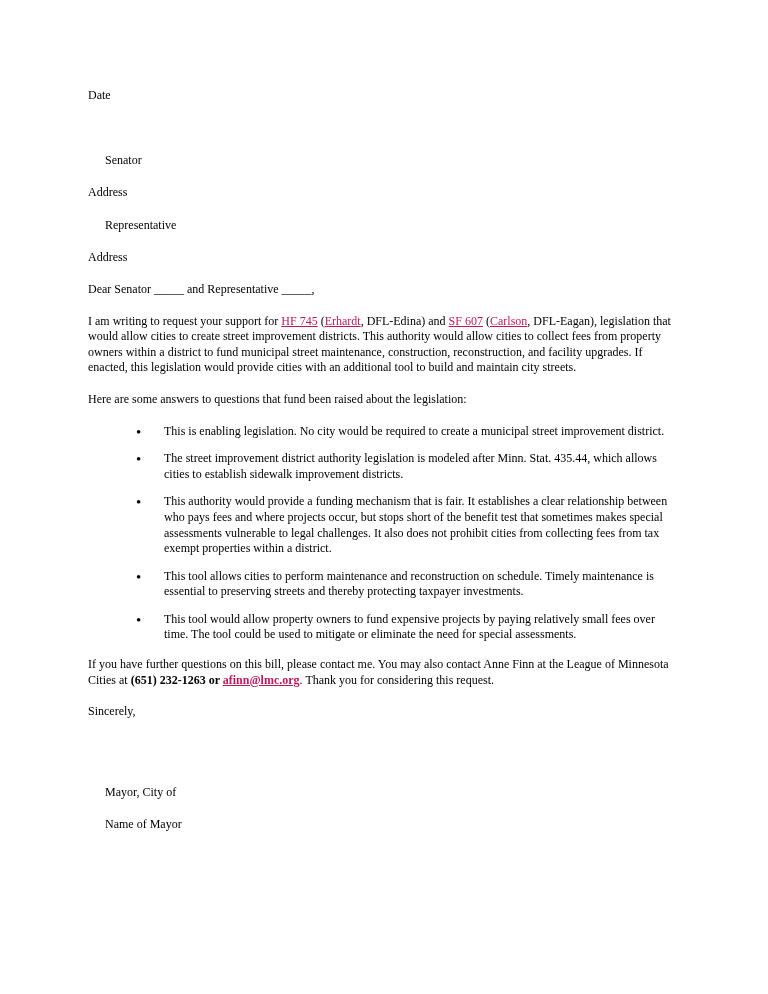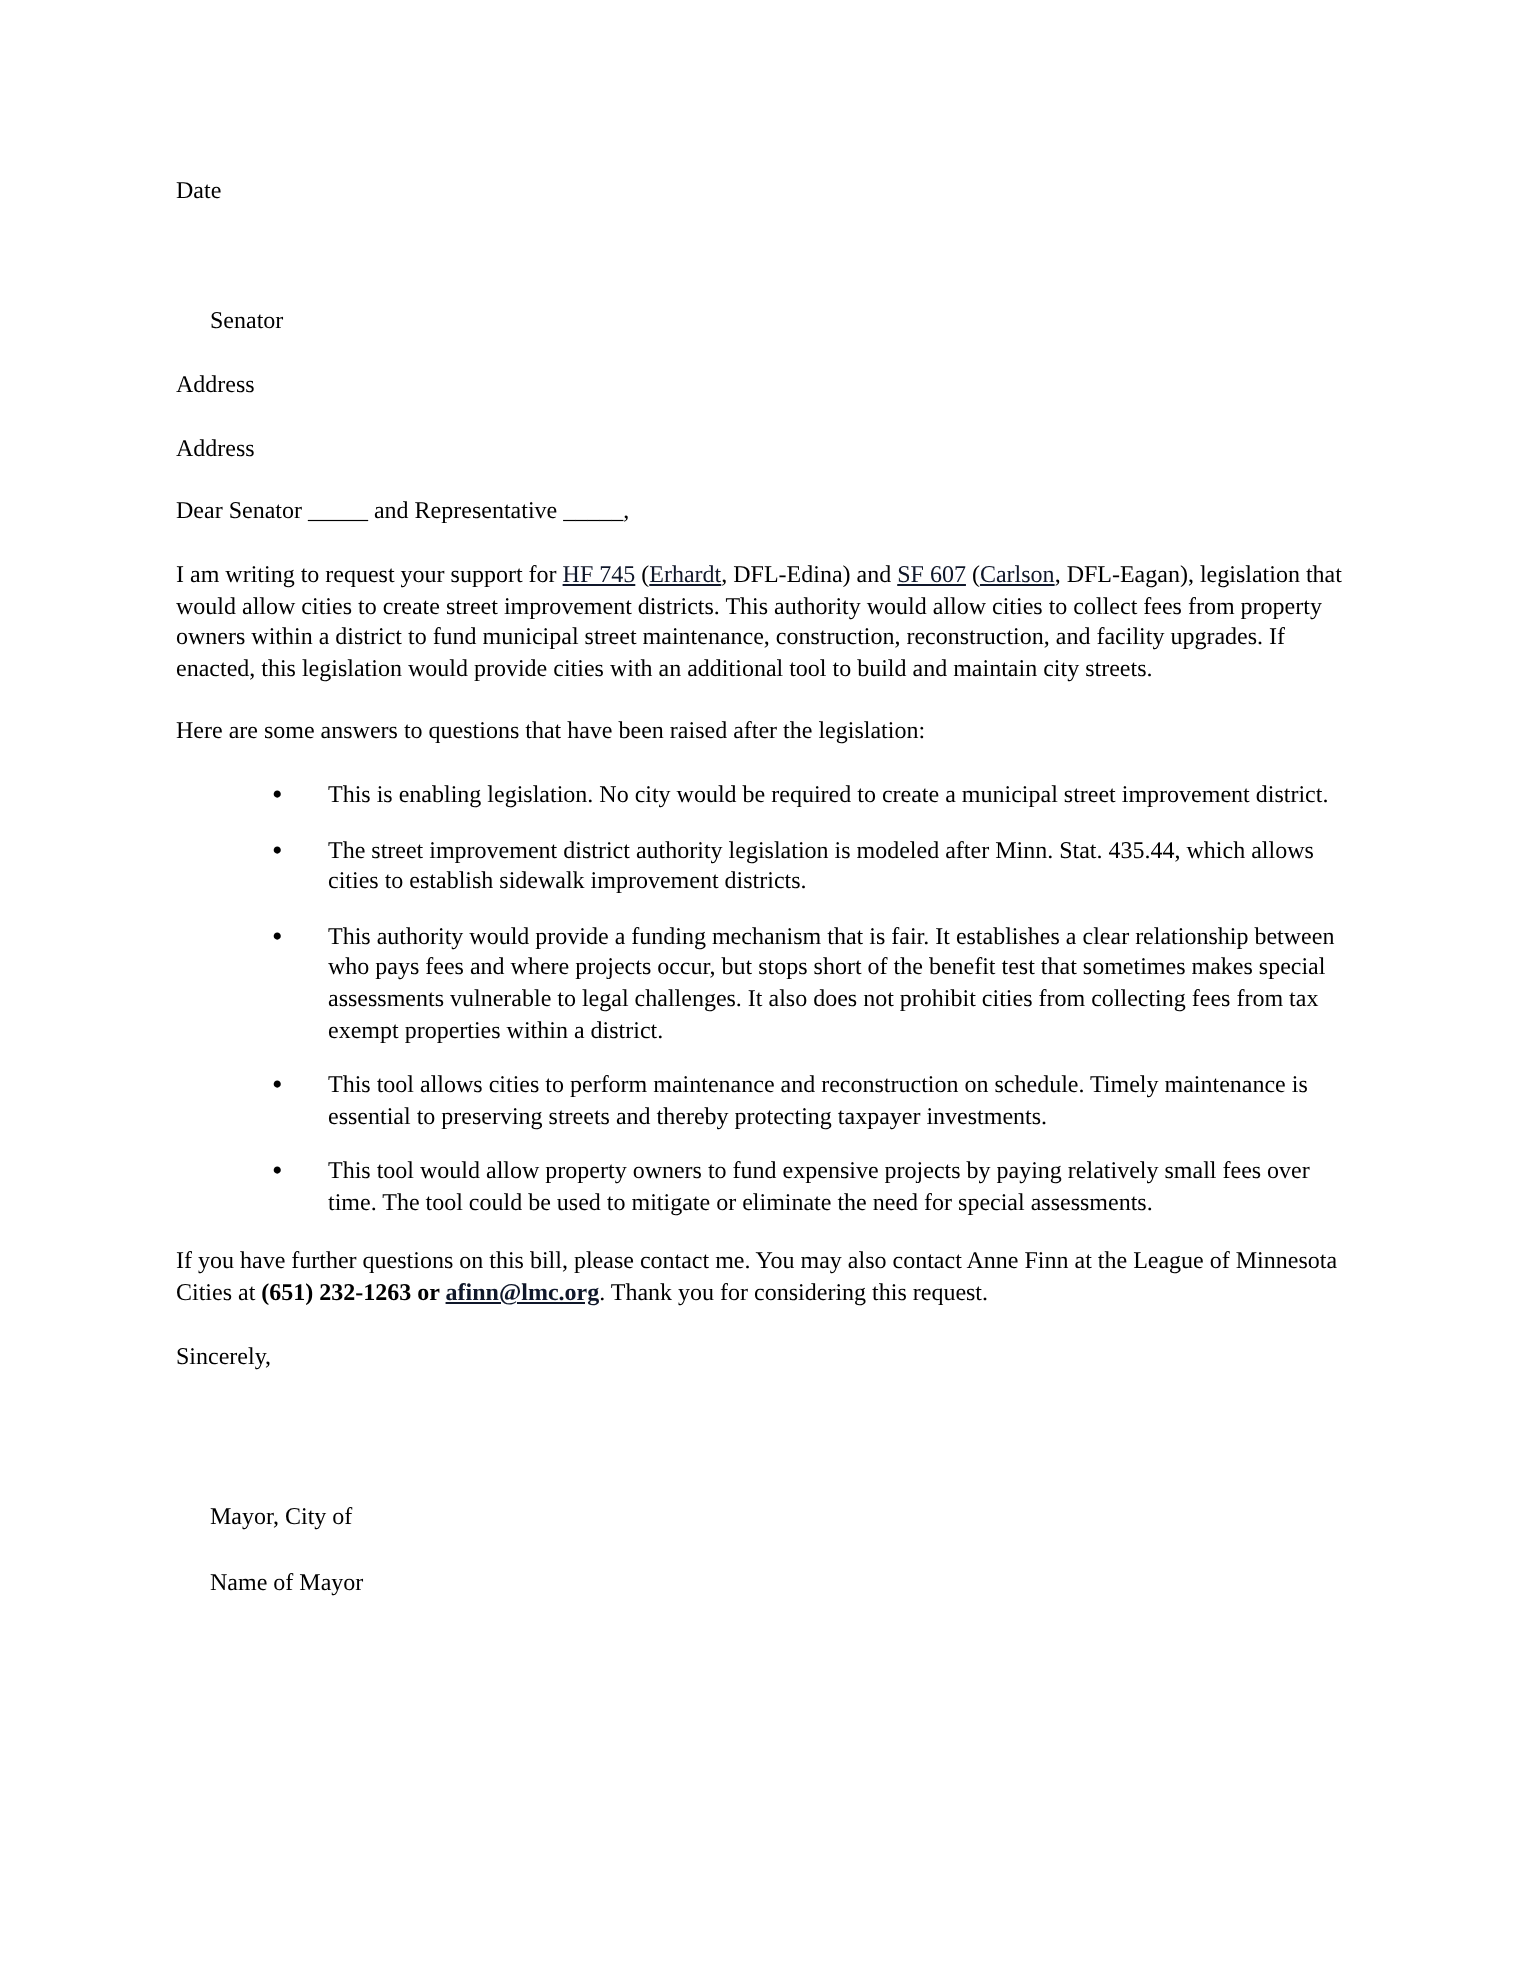--- a/index.html
+++ b/index.html
@@ -29,21 +29,21 @@
   .para {
     margin: 0 0 16px 0;
   }
   .tight {
     margin: 17px;
   }
   .block-gap {
     height: 16px;
   }
   a.link {
-    color: #0f172a;
+    color: #be185d;
     text-decoration: underline;
   }
   .bold {
     font-weight: bold;
   }
   ul.bullets {
     margin: 0 0 14px 0;
     padding: 0 0 0 48px;
     list-style: none;
   }
@@ -70,28 +70,29 @@
 <div class="page">
   <div class="doc">
 
     <p class="para">Date</p>
 
     <div class="block-gap"></div>
 
     <p class="tight">Senator</p>
     <p class="para">Address</p>
 
+    <p class="tight">Representative</p>
     <p class="para">Address</p>
 
     <p class="para">Dear Senator _____ and Representative _____,</p>
 
     <p class="para"><span>I am writing to request your support for </span><a class="link" href="#">HF 745</a><span> (</span><a class="link" href="#">Erhardt</a><span>, DFL-Edina) and </span><a class="link" href="#">SF 607</a><span> (</span><a class="link" href="#">Carlson</a><span>, DFL-Eagan), legislation that would allow cities to create street improvement districts. This authority would allow cities to collect fees from property owners within a district to fund municipal street maintenance, construction, reconstruction, and facility upgrades. If enacted, this legislation would provide cities with an additional tool to build and maintain city streets.</span></p>
 
 
-    <p class="para">Here are some answers to questions that have been raised after the legislation:</p>
+    <p class="para">Here are some answers to questions that fund been raised about the legislation:</p>
 
     <ul class="bullets">
       <li>This is enabling legislation. No city would be required to create a municipal street improvement district.</li>
       <li>The street improvement district authority legislation is modeled after Minn. Stat. 435.44, which allows cities to establish sidewalk improvement districts.</li>
       <li>This authority would provide a funding mechanism that is fair. It establishes a clear relationship between who pays fees and where projects occur, but stops short of the benefit test that sometimes makes special assessments vulnerable to legal challenges. It also does not prohibit cities from collecting fees from tax exempt properties within a district.</li>
       <li>This tool allows cities to perform maintenance and reconstruction on schedule. Timely maintenance is essential to preserving streets and thereby protecting taxpayer investments.</li>
       <li>This tool would allow property owners to fund expensive projects by paying relatively small fees over time. The tool could be used to mitigate or eliminate the need for special assessments.</li>
     </ul>
 
     <p class="para"><span>If you have further questions on this bill, please contact me. You may also contact Anne Finn at the League of Minnesota Cities at </span><span class="bold">(651) 232-1263 or </span><a class="link bold" href="#">afinn@lmc.org</a><span>. Thank you for considering this request.</span></p>

